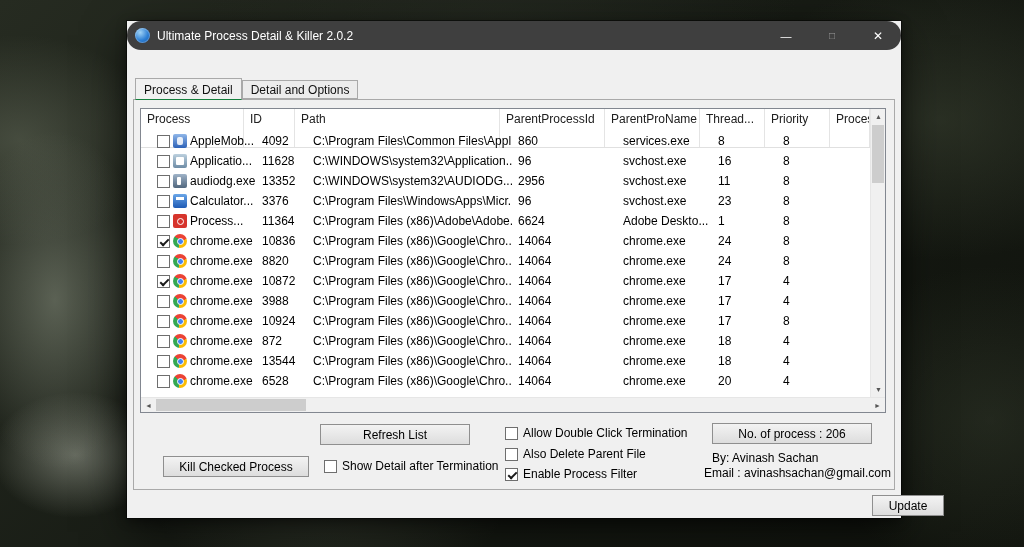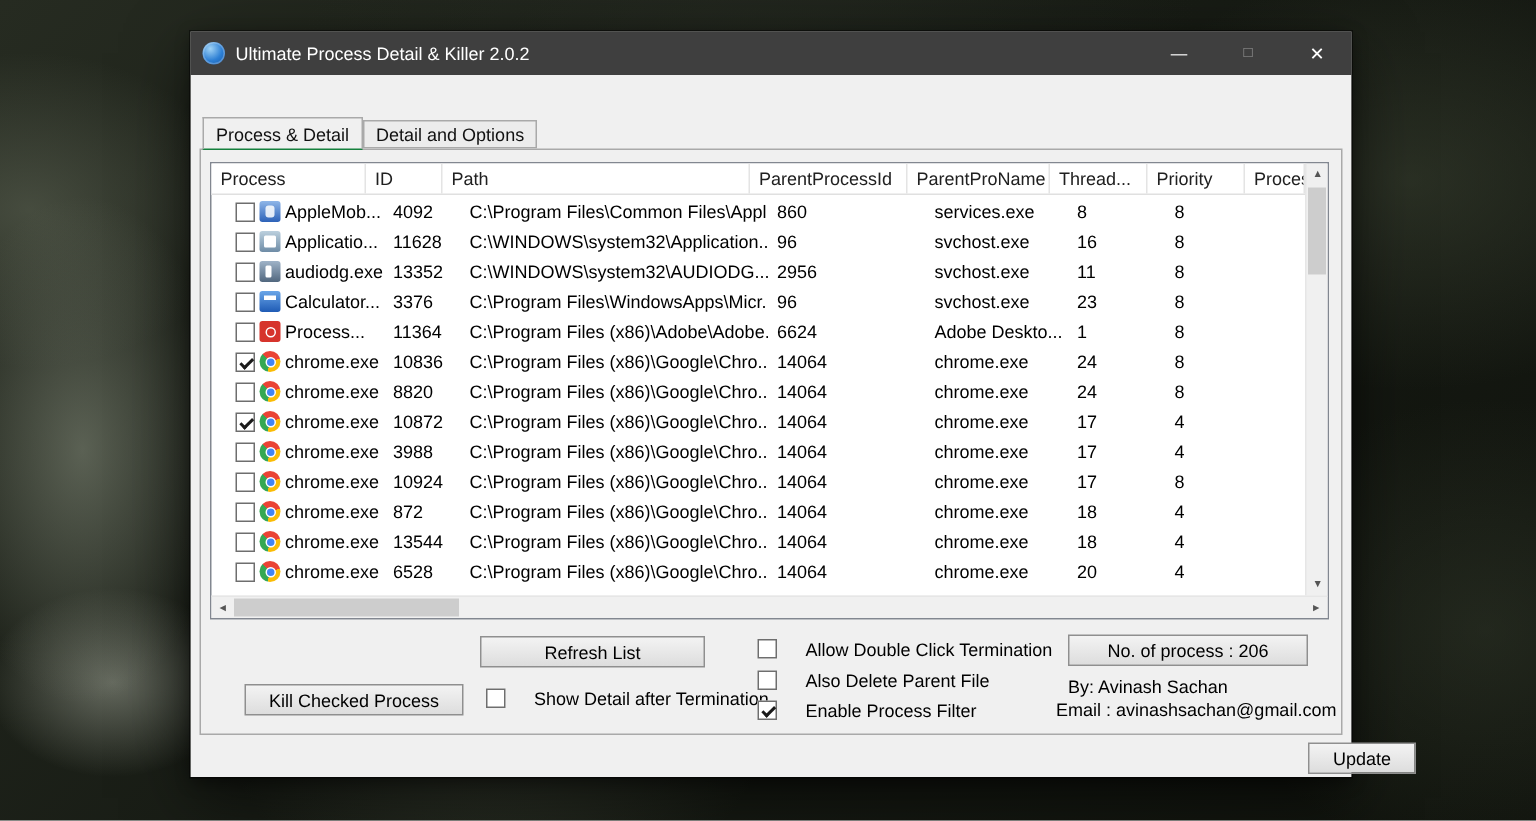--- a/index.html
+++ b/index.html
@@ -18,42 +18,42 @@
       linear-gradient(135deg, #262b21, #181c15 45%, #10130d);
   }
 
   .window {
     position:absolute; left:127px; top:21px; width:774px; height:497px;
     background:#f0f0f0; outline:1px solid rgba(0,0,0,.45);
     box-shadow:0 14px 40px rgba(0,0,0,.55), 0 3px 10px rgba(0,0,0,.4);
   }
 
   
-  .titlebar { position:absolute; left:0; top:0; right:0; height:29px; background:#3f3f3f; display:flex; align-items:center; padding-left:8px; }
+  .titlebar { position:absolute; left:0; top:0; right:0; height:29px; background:#3f3f3f; display:flex; align-items:center; padding-left:8px;border-radius:14px; }
   .app-icon { width:15px; height:15px; border-radius:50%; flex:0 0 15px; margin-right:7px;
     background:radial-gradient(circle at 35% 30%, #9fd2f5, #2d7fd4 55%, #1257a8); box-shadow:inset 0 0 0 1px rgba(255,255,255,.25); }
   .title-text { color:#fff; font-size:12px; white-space:nowrap; }
   .win-controls { margin-left:auto; display:flex; height:29px; }
   .win-btn { width:46px; height:29px; color:#fff; font-size:11px; display:flex; align-items:center; justify-content:center; cursor:default; }
   .win-btn.max { color:#9b9b9b; font-size:10px; }
   .win-btn.close { font-size:12px; }
 
   
   .menubar { position:absolute; top:29px; left:0; right:0; height:25px; background:#f0f0f0; display:flex; align-items:stretch; padding-left:10px; }
   .menu-item { font-size:12px; color:#000; padding:0 9px; display:flex; align-items:center; }
 
   
   .tabstrip { position:absolute; left:8px; top:57px; display:flex; align-items:flex-end; z-index:3; }
   .tab { font-size:12px; color:#111; background:#ececec; border:1px solid #a9a9a9; padding:2px 8px 3px; height:19px; white-space:nowrap; }
   .tab.active { background:#f0f0f0; height:22px; padding-top:4px; border-bottom:1px solid #15803d; margin-bottom:-1px; }
   .tabpage { position:absolute; left:6px; top:78px; width:762px; height:391px; border:1px solid #a9a9a9; background:#f0f0f0; z-index:1; }
 
   
   .listview { position:absolute; left:13px; top:87px; width:746px; height:305px; background:#fff; border:1px solid #828790; z-index:2; }
-  .lv-header { position:absolute; left:0; top:0; width:729px; height:21px; display:grid;
+  .lv-header { position:absolute; left:0; top:0; width:729px; height:39px; display:grid;
     grid-template-columns:103px 51px 205px 105px 95px 65px 65px 1fr; background:#fff; border-bottom:1px solid #e0e0e0; }
   .hcell { font-size:12px; color:#202020; padding:3px 0 0 6px; border-right:1px solid #e4e4e4; overflow:hidden; white-space:nowrap; }
   .lv-rows { position:absolute; left:12px; top:22px; width:589px; }
   .lv-row { display:grid; grid-template-columns:103px 51px 205px 105px 95px 65px 65px 1fr; height:20px; align-items:center; font-size:12px; color:#000; }
   .cell { padding-left:6px; overflow:hidden; white-space:nowrap; }
   .c-process { display:flex; align-items:center; gap:3px; padding-left:4px; overflow:hidden; }
   .ctext { overflow:hidden; white-space:nowrap; }
 
   .cb { width:13px; height:13px; border:1px solid #6e6e6e; background:#fff; position:relative; flex:0 0 13px; display:inline-block; }
   .cb.checked::after { content:""; position:absolute; left:2px; top:3px; width:7px; height:3px;
@@ -84,21 +84,21 @@
 
   
   .btn { position:absolute; font-size:12px; color:#000; background:linear-gradient(180deg,#f3f3f3,#dddddd);
     border:1px solid #8f8f8f; display:flex; align-items:center; justify-content:center; cursor:default; white-space:nowrap; z-index:2; }
   #btn-kill-selected { left:36px;  top:403px; width:146px; height:21px; }
   #btn-refresh       { left:193px; top:403px; width:150px; height:21px; }
   #btn-kill-checked  { left:36px;  top:435px; width:146px; height:21px; }
   #count-box         { left:585px; top:402px; width:160px; height:21px; }
   #btn-update        { left:745px; top:474px; width:72px;  height:21px; }
 
-  .opt { position:absolute; display:flex; align-items:flex-start; gap:19px; font-size:12px; color:#000; z-index:2; white-space:nowrap; }
+  .opt { position:absolute; display:flex; align-items:flex-end; gap:5px; font-size:12px; color:#000; z-index:2; white-space:nowrap; }
   #opt-show-detail  { left:197px; top:438px; }
   #opt-allow-dc     { left:378px; top:405px; }
   #opt-also-delete  { left:378px; top:426px; }
   #opt-enable-filter{ left:378px; top:446px; }
 
   .credit { position:absolute; font-size:12px; color:#000; z-index:2; white-space:nowrap; }
   #credit-by    { left:585px; top:430px; }
   #credit-email { left:577px; top:445px; }
 </style>
 </head>

